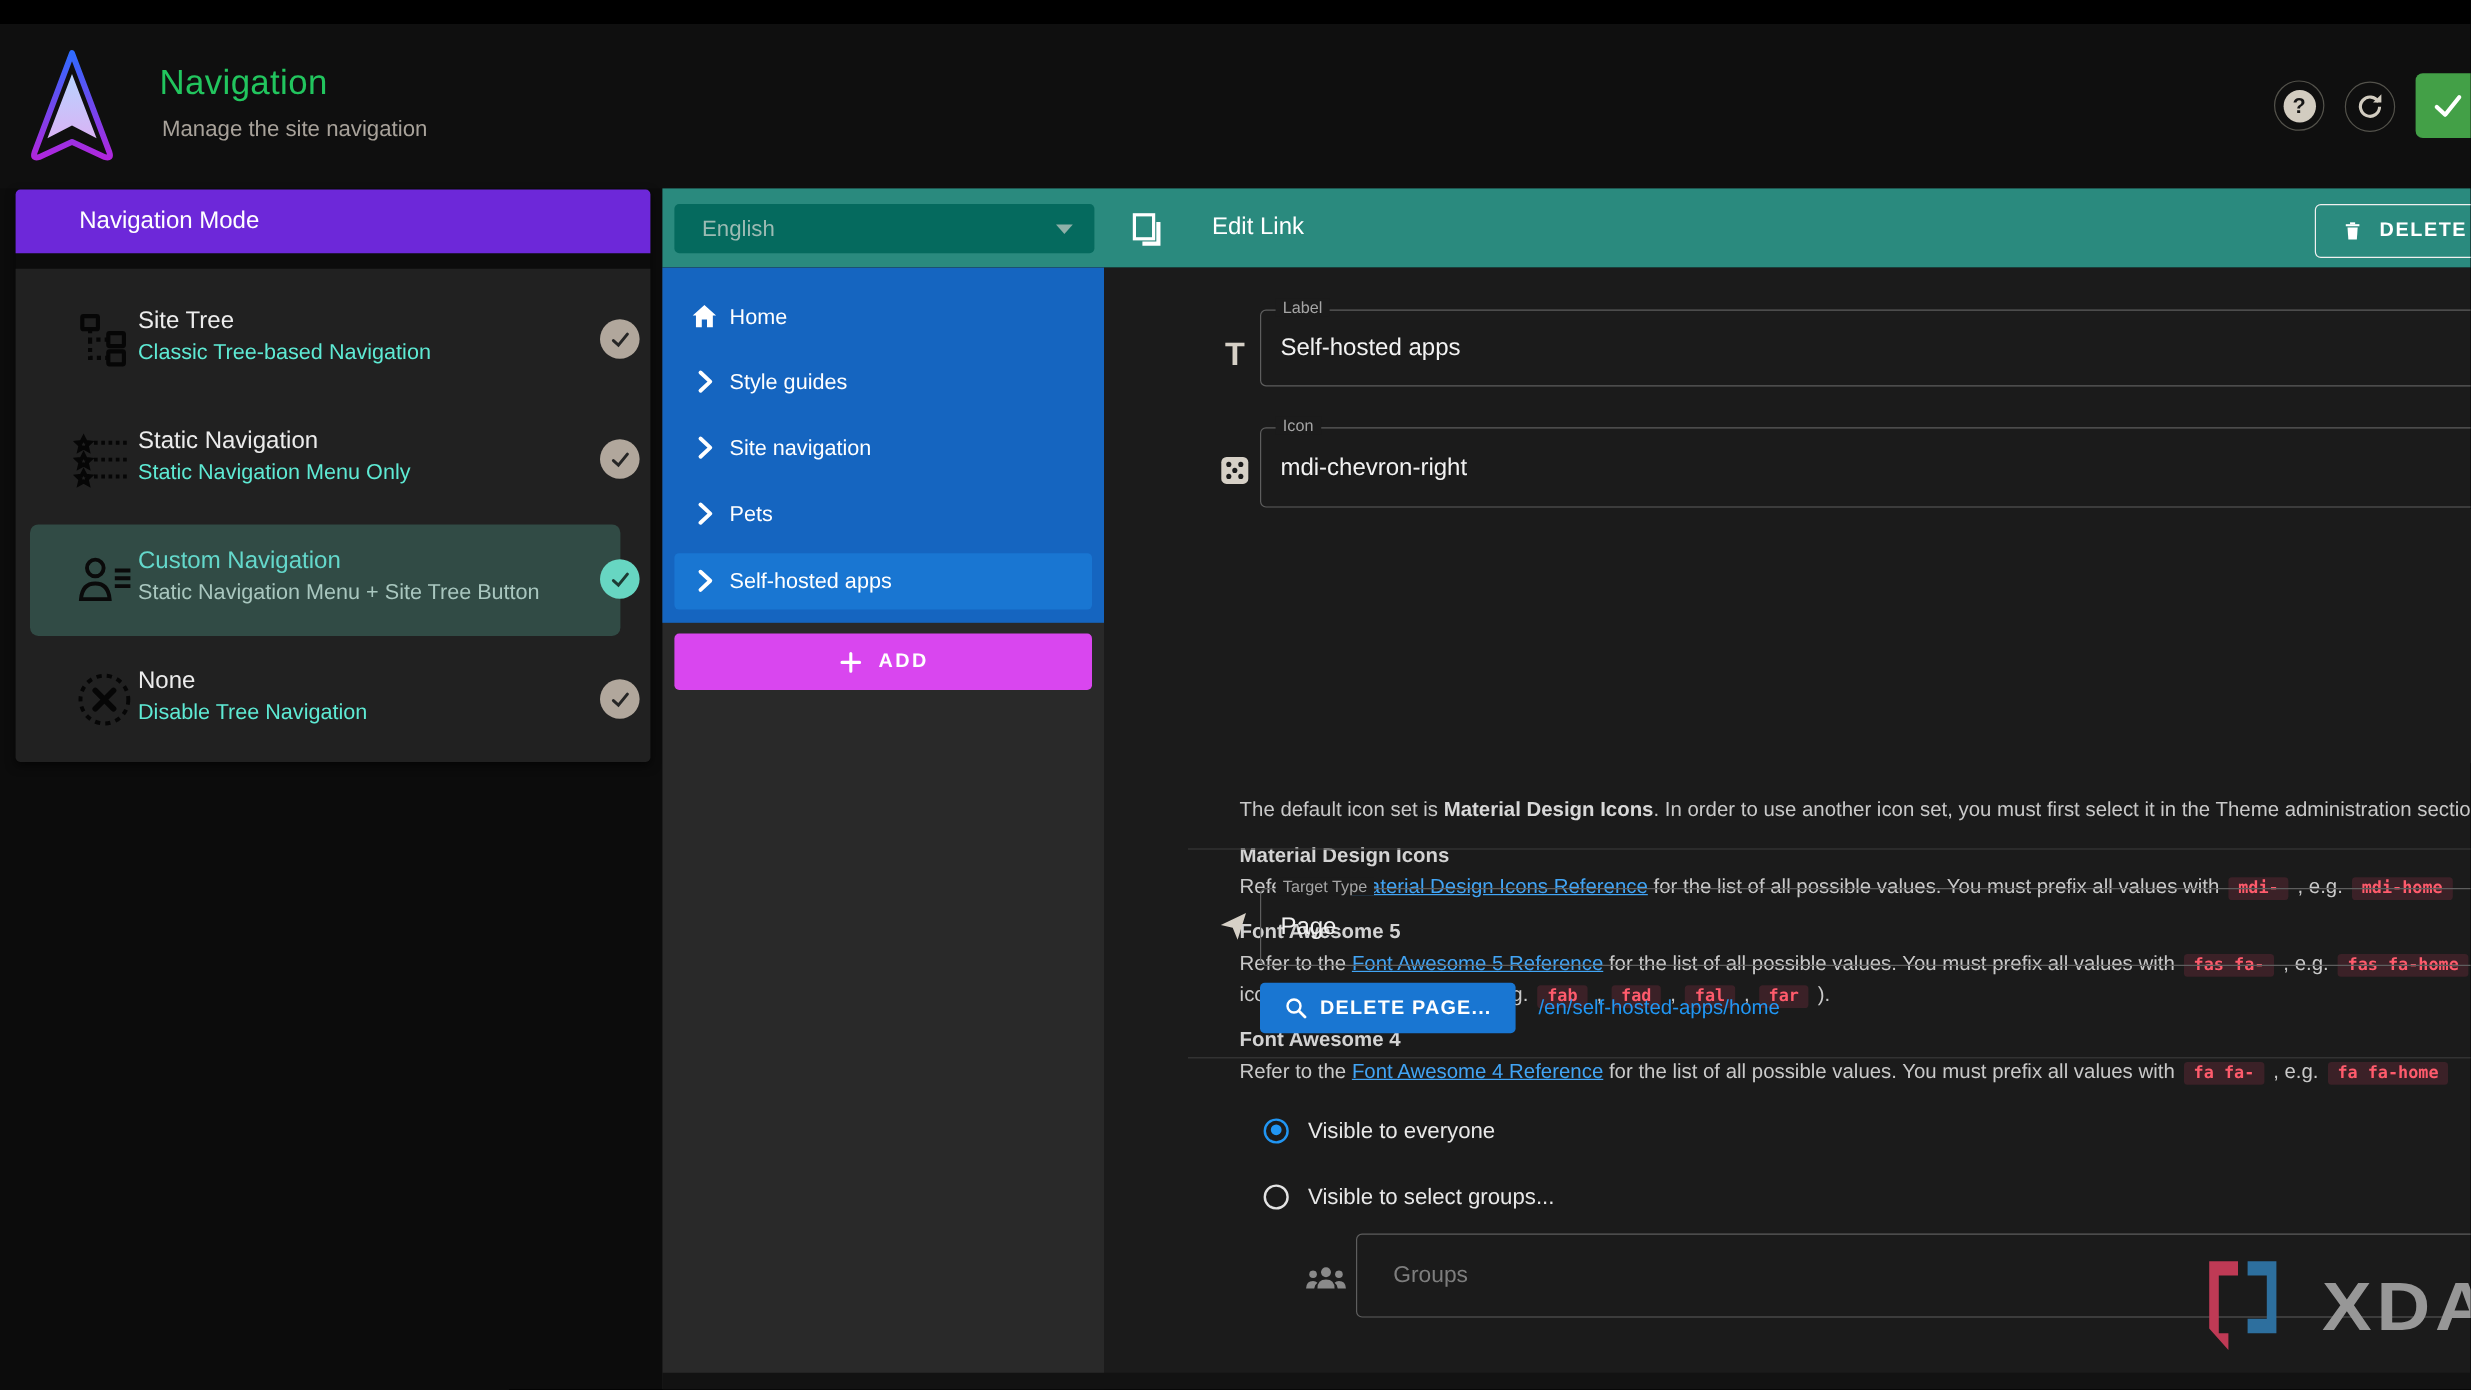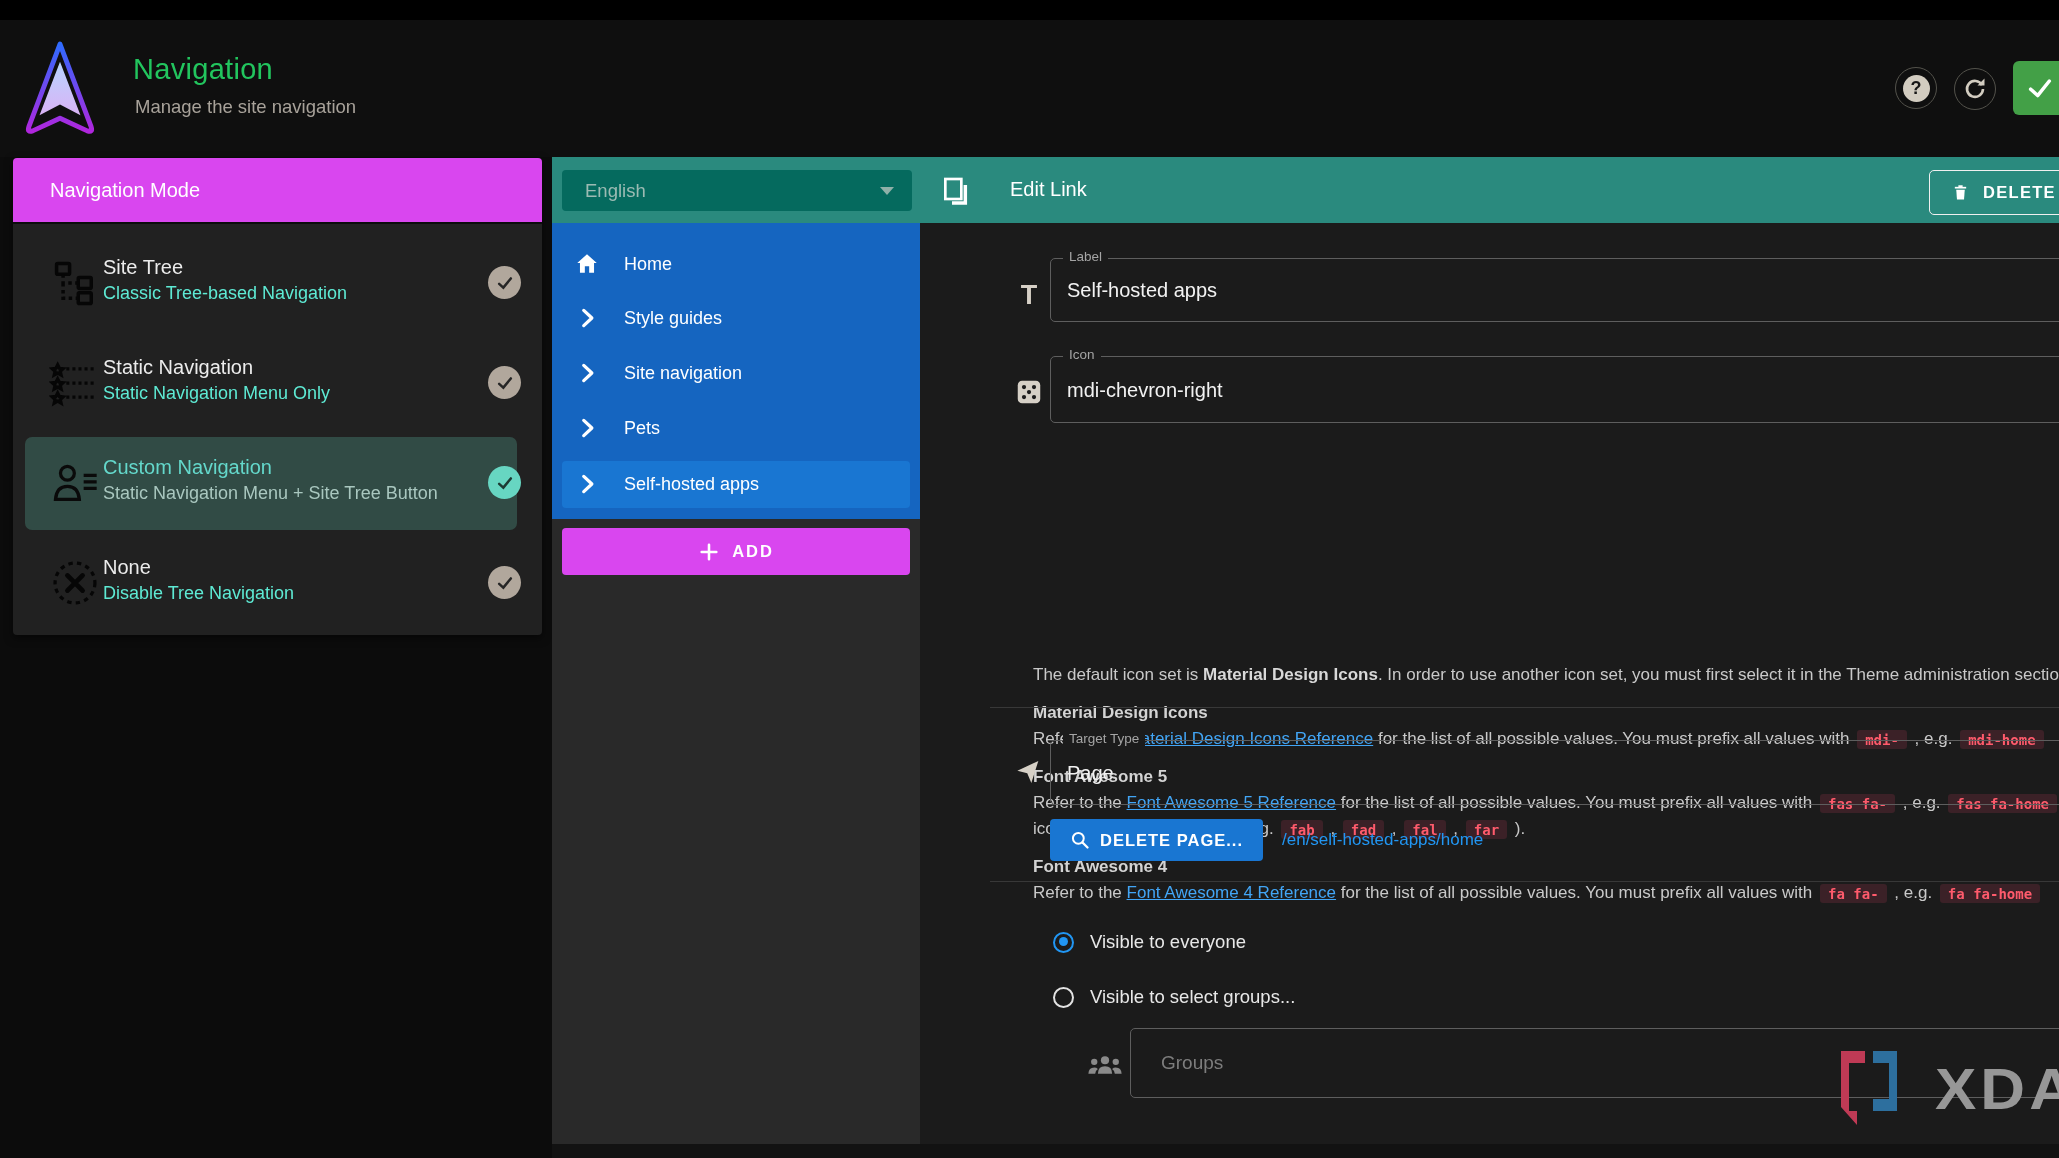--- a/index.html
+++ b/index.html
@@ -18,27 +18,27 @@
   .hdr-btn.help { left:1895px; top:47px; }
   .hdr-btn.refresh { left:1954px; top:48px; }
   .help-inner { width:27px; height:27px; border-radius:50%; background:#d2ccc0; color:#161616;
                 font-size:18px; font-weight:700; display:flex; align-items:center; justify-content:center; }
   .apply-btn { position:absolute; left:2013px; top:41px; width:60px; height:54px; background:#43a047;
                border-radius:6px; display:flex; align-items:center; padding-left:13px; cursor:pointer; }
 
   
   .panel-left { position:absolute; left:13px; top:158px; width:529px; height:477px;
                 border-radius:4px; box-shadow:0 3px 8px rgba(0,0,0,.55); }
-  .panel-left-header { position:absolute; left:0; top:0; width:529px; height:64px; background:#d946ef;
-                       border-radius:4px 4px 0 0; display:flex; align-items:center; }
+  .panel-left-header { position:absolute; left:0; top:0; width:529px; height:53px; background:#6d28d9;
+                       border-radius:4px 4px 0 0; display:flex; align-items:center;padding-left:16px; }
   .panel-left-header .t { margin-left:37px; font-size:20px; font-weight:500; color:#fff; }
   .panel-left-body { position:absolute; left:0; top:66px; width:529px; height:411px; background:#212121;
                      border-radius:0 0 4px 4px; }
   .mode-card { position:absolute; left:12px; top:213px; width:492px; height:93px; background:#314b45; border-radius:7px; }
-  .mode-row { position:absolute; left:0; width:540px; height:64px; display:flex; align-items:center; cursor:pointer; }
+  .mode-row { position:absolute; left:12px; width:540px; height:64px; display:flex; align-items:center; cursor:pointer; }
   .mode-row .micon { position:absolute; left:36px; width:52px; height:52px; top:6px; }
   .mode-text { position:absolute; left:90px; top:5px; }
   .mode-title { font-size:20px; font-weight:500; color:#ececec; }
   .mode-sub { font-size:18px; color:#5eead4; margin-top:4px; }
   .mode-row.sel .mode-title { color:#64d8cb; }
   .mode-row.sel .mode-sub { color:#a9c7bf; }
   .chk { position:absolute; right:32px; top:15px; width:33px; height:33px; border-radius:50%;
          display:flex; align-items:center; justify-content:center; }
   .chk.gray { background:#b1a79c; }
   .chk.teal { background:#67d6c2; }
@@ -55,21 +55,21 @@
   .delete-btn { position:absolute; left:1377px; top:13px; width:170px; height:45px; border:1.6px solid #f0f0f0;
                 border-radius:5px; display:flex; align-items:center; gap:14px; padding-left:22px;
                 color:#fff; cursor:pointer; }
   .delete-btn .lbl { font-size:16.5px; font-weight:700; letter-spacing:1.3px; }
 
   
   .tree-col { position:absolute; left:552px; top:223px; width:368px; height:935px; background:#292929; }
   .tree-blue { position:absolute; left:0; top:0; width:368px; height:296px; background:#1565c0; }
   .tree-row { position:absolute; left:0; width:368px; height:44px; display:flex; align-items:center; cursor:pointer; }
   .tree-row .ticon { width:26px; height:26px; margin-left:22px; flex:none; }
-  .tree-row .tlabel { margin-left:24px; font-size:18px; font-weight:500; color:#fff; }
+  .tree-row .tlabel { margin-left:8px; font-size:18px; font-weight:500; color:#fff; }
   .tree-sel-bg { position:absolute; left:10px; top:238px; width:348px; height:47px; background:#1976d2; border-radius:4px; }
   .add-btn { position:absolute; left:10px; top:305px; width:348px; height:47px; background:#d946ef; border-radius:4px;
              display:flex; align-items:center; justify-content:center; gap:12px; cursor:pointer; }
   .add-btn .lbl { font-size:16.5px; font-weight:700; letter-spacing:2px; color:#fff; }
 
   
   .panel-right { position:absolute; left:920px; top:223px; width:1139px; height:935px; background:#1b1b1b; }
   .ficon { position:absolute; left:92px; width:34px; height:34px; display:flex; align-items:center; justify-content:center; }
   .ficon.t-ico { top:55px; font-size:27px; font-weight:700; color:#d6d0c6; }
   .ficon.dice-ico { top:152px; }

